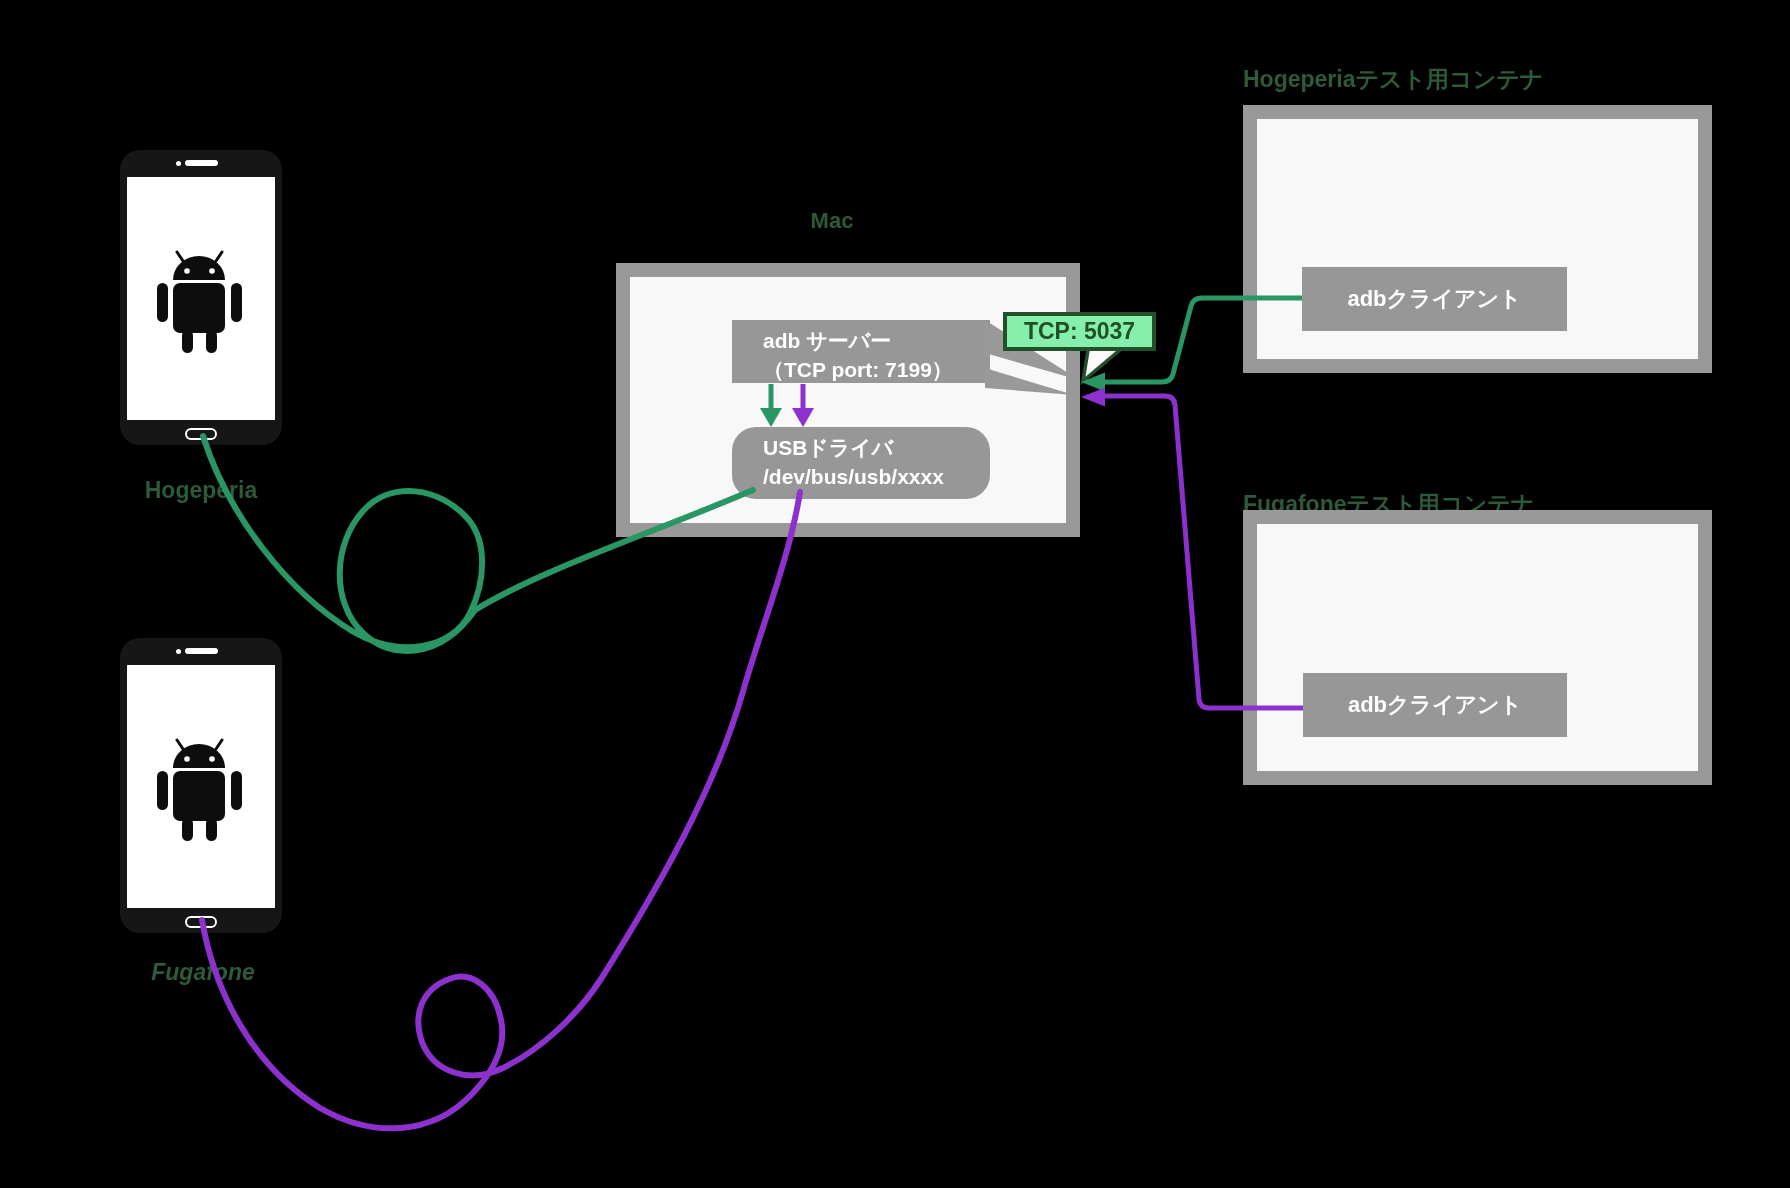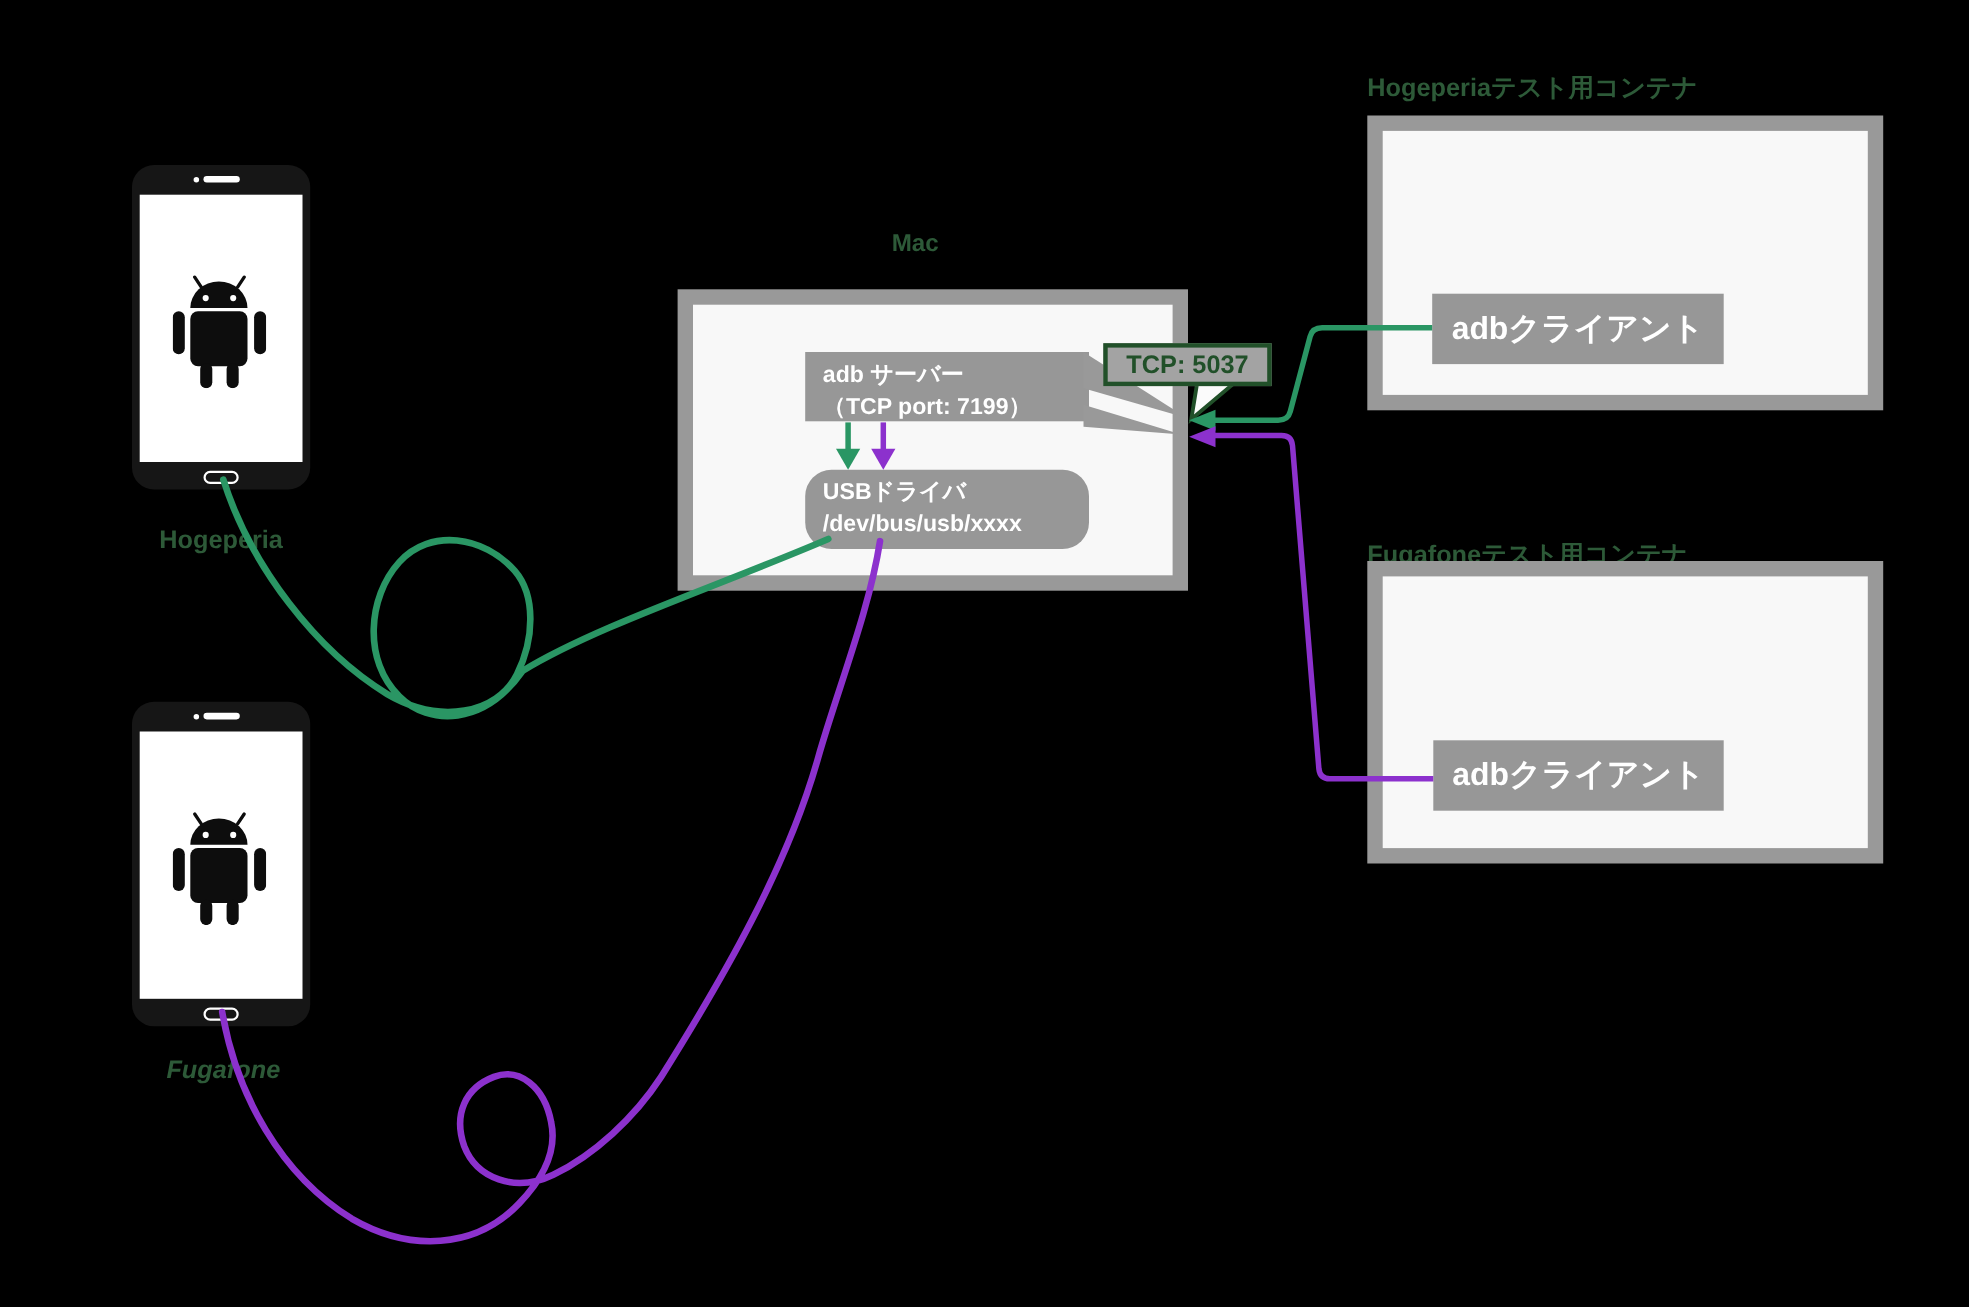--- a/index.html
+++ b/index.html
@@ -16,27 +16,27 @@
   .cam-dot{position:absolute;left:56px;top:11px;width:5px;height:5px;border-radius:50%;background:var(--white);}
   .speaker{position:absolute;left:65px;top:10px;width:33px;height:6px;border-radius:3px;background:var(--white);}
   .home-btn{position:absolute;left:65px;top:278px;width:32px;height:12px;border:2px solid var(--white);
             border-radius:7px;background:var(--phone-black);box-sizing:border-box;}
   .robot{position:absolute;left:37px;top:100px;width:85px;height:103px;}
   .phone-label{position:absolute;width:162px;text-align:center;font-size:23px;font-weight:bold;color:var(--dark-green);}
   
   .frame{position:absolute;background:var(--frame-gray);}
   .panel{position:absolute;background:var(--panel-light);}
   .graybox{position:absolute;background:var(--box-gray);color:var(--white);font-weight:bold;
-           font-size:21px;line-height:1.38;box-sizing:border-box;padding:7px 10px 0 16px;}
-  .graybox.center{display:flex;align-items:center;justify-content:center;padding:11px;font-size:29px;}
+           font-size:21px;line-height:1.38;box-sizing:border-box;padding:7px 10px 0 31px;}
+  .graybox.center{display:flex;align-items:center;justify-content:center;padding:11px;font-size:22px;}
   .zone-title{position:absolute;text-align:left;font-size:23px;font-weight:bold;color:var(--dark-green);}
   .mac-title{position:absolute;left:600px;top:208px;width:464px;text-align:center;
              font-size:22px;font-weight:bold;color:var(--dark-green);}
   
-  .callout{position:absolute;left:1003px;top:312px;width:153px;height:39px;background:#a3a3a3;
+  .callout{position:absolute;left:1003px;top:312px;width:153px;height:39px;background:#86efac;
            border:4px solid var(--callout-green);box-sizing:border-box;display:flex;align-items:center;
            justify-content:center;font-size:23px;font-weight:bold;color:var(--callout-green);z-index:30;}
   svg.overlay{position:absolute;left:0;top:0;z-index:20;}
   .robot-black{fill:#0d0d0d;}
 </style>
 </head>
 <body>
 
 <div class="phone" style="left:120px;top:150px;">
   <div class="screen"></div>

